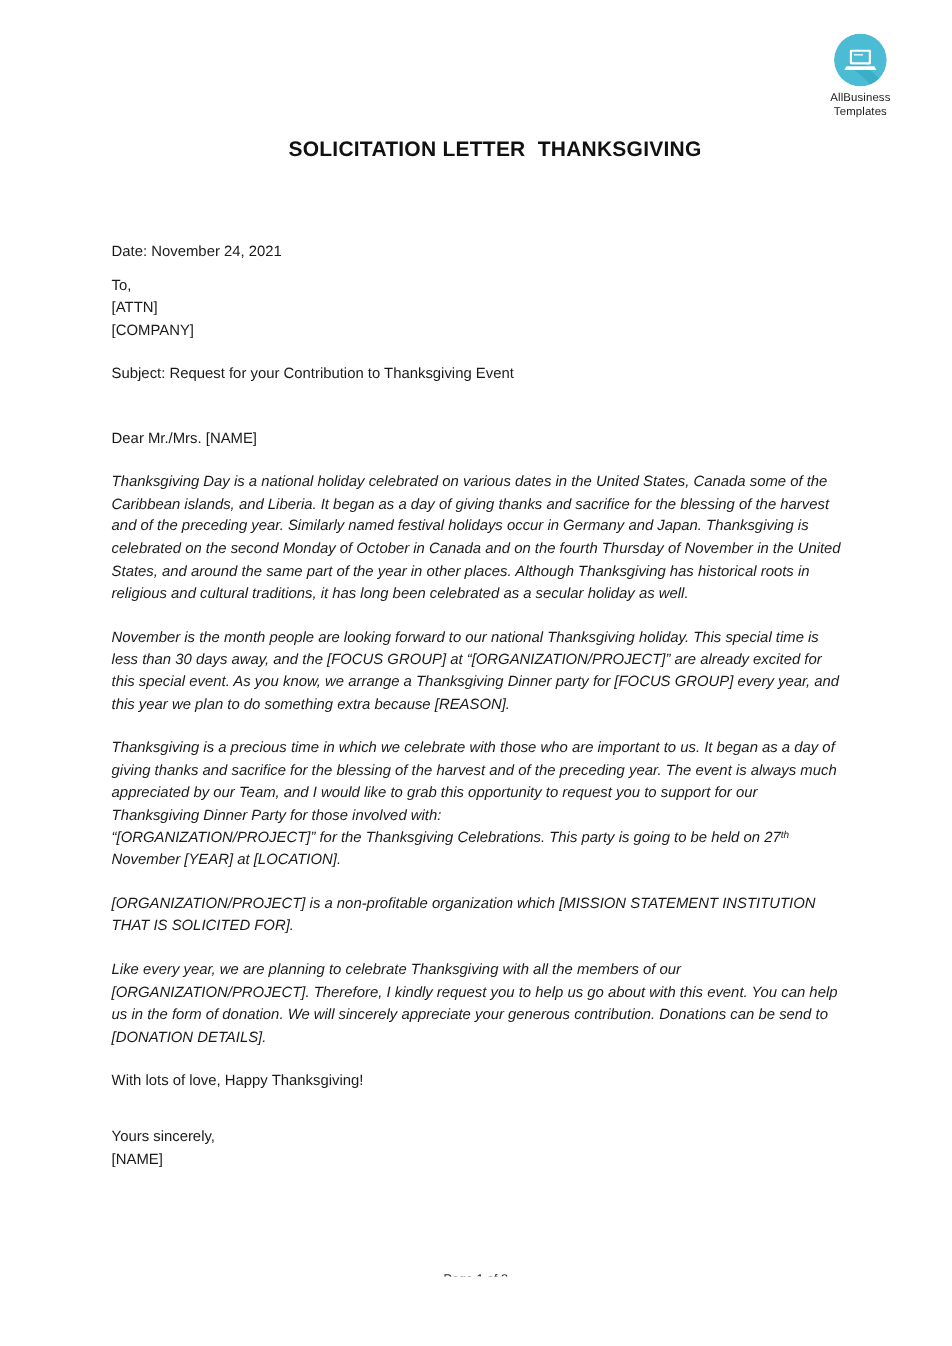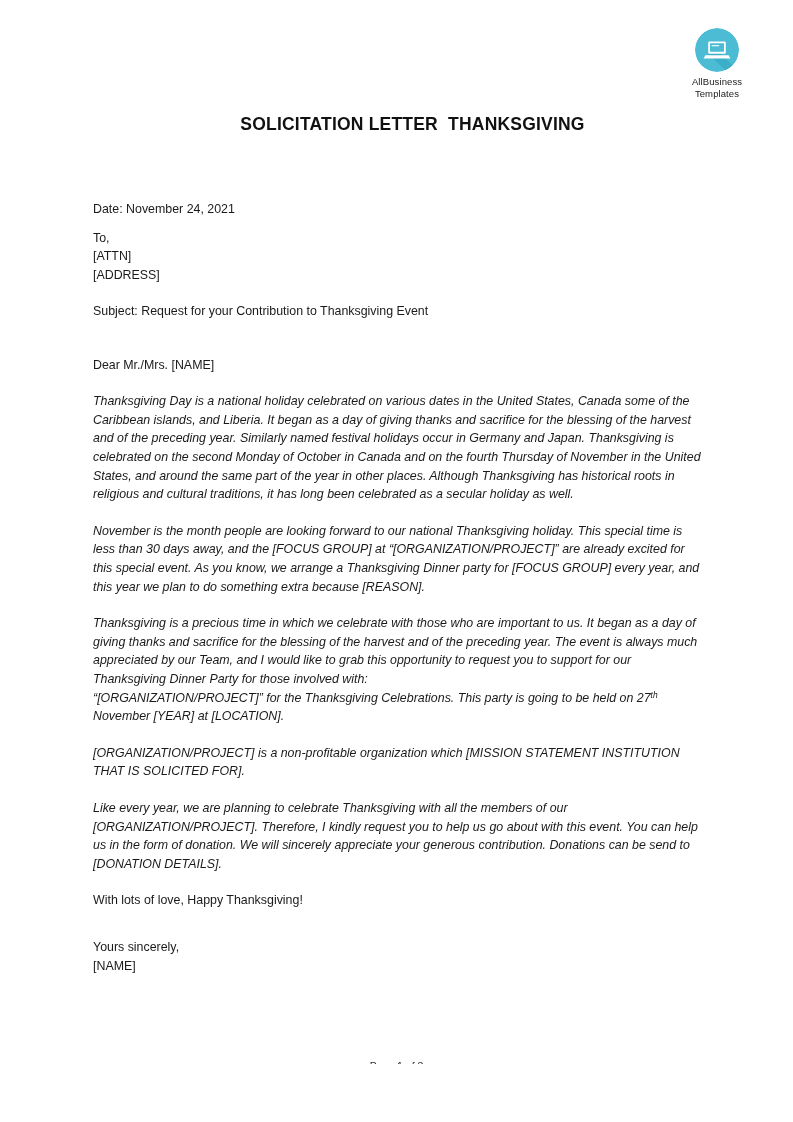--- a/index.html
+++ b/index.html
@@ -136,21 +136,21 @@
   <div class="doc-title">SOLICITATION LETTER  THANKSGIVING</div>
 
   <div class="body-area">
 
     <div class="line">Date: November 24, 2021</div>
 
     <div class="gap-sm"></div>
 
     <div class="line">To,</div>
     <div class="line">[ATTN]</div>
-    <div class="line">[ADDRESS]</div>
+    <div class="line">[COMPANY]</div>
 
     <div class="gap-md"></div>
 
     <div class="line"><span class="subject-label">Subject:</span><span> Request for your Contribution to Thanksgiving Event</span></div>
 
     <div class="gap-xl"></div>
 
     <div class="line">Dear Mr./Mrs. [NAME]</div>
 
     <div class="gap-md"></div>

